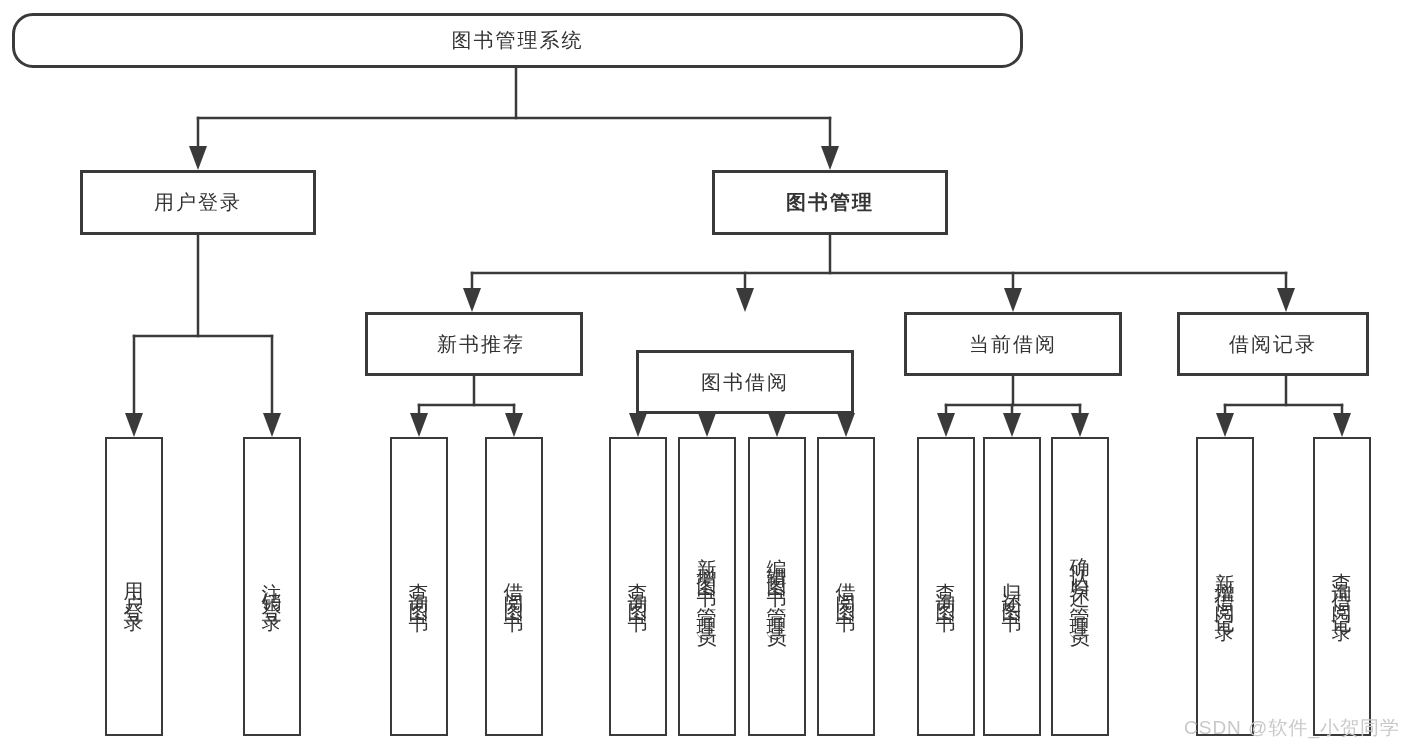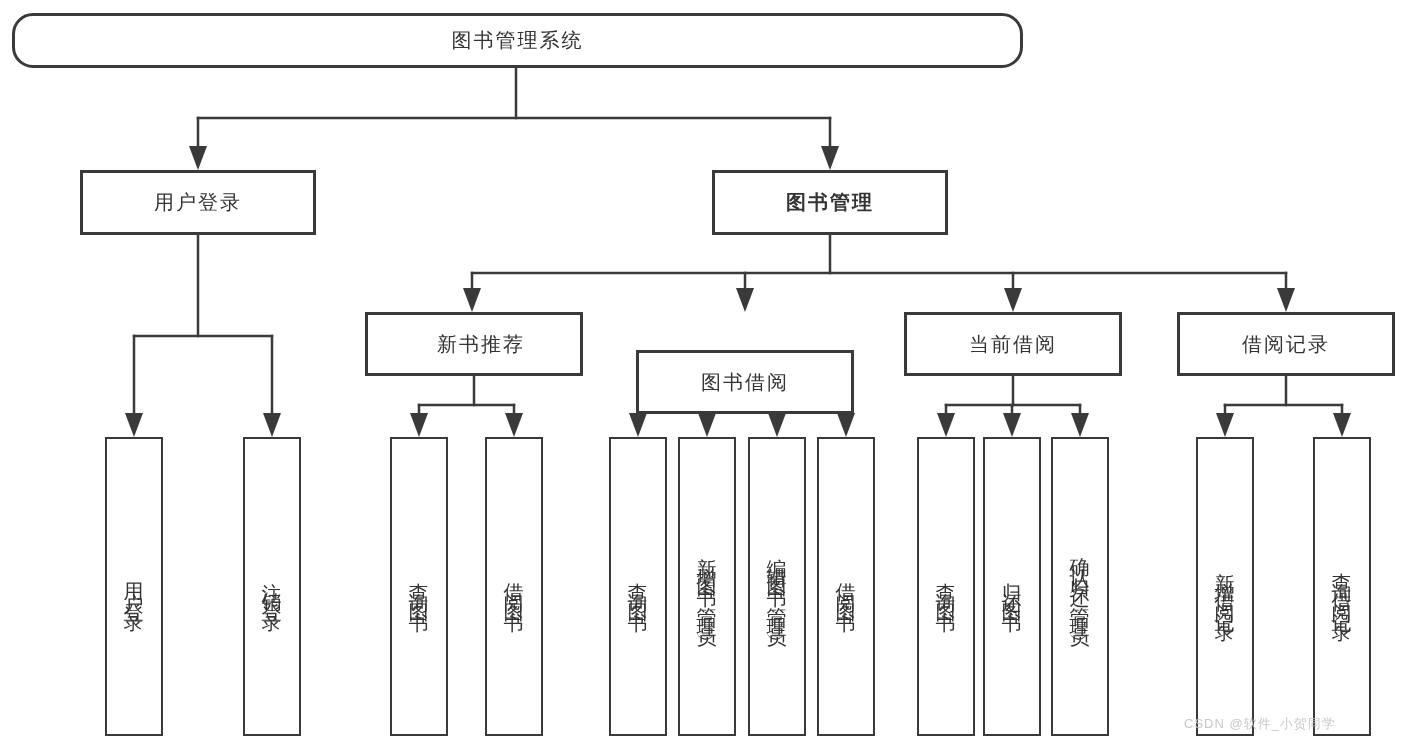--- a/index.html
+++ b/index.html
@@ -11,21 +11,21 @@
     border:3px solid #3a3a3a;display:flex;align-items:center;justify-content:center;
     color:#333333;
   }
   .box.h span{font-size:20px;letter-spacing:2px;white-space:nowrap;}
   .box.leaf{border-width:2.5px;}
   .box.leaf span{
     writing-mode:vertical-rl;text-orientation:mixed;
     font-size:20px;letter-spacing:10px;line-height:1;white-space:nowrap;
   }
   .watermark{
-    position:absolute;left:1184px;top:715px;font-size:13px;letter-spacing:1px;
+    position:absolute;left:1184px;top:715px;font-size:19px;letter-spacing:1px;
     color:#c8c8c8;white-space:nowrap;z-index:9;
   }
 </style>
 </head>
 <body>
 
 <div class="stage">
 
   <svg class="connectors" width="1405" height="747" viewBox="0 0 1405 747">
     <g stroke="#3a3a3a" stroke-width="2.5" fill="none" stroke-linecap="square">
@@ -109,21 +109,21 @@
 
   <div class="box h" style="left:365px;top:312px;width:218px;height:64px;padding-left:14px;">
     <span>新书推荐</span>
   </div>
   <div class="box h" style="left:636px;top:312px;width:218px;height:64px;margin-top:38px;">
     <span>图书借阅</span>
   </div>
   <div class="box h" style="left:904px;top:312px;width:218px;height:64px;">
     <span>当前借阅</span>
   </div>
-  <div class="box h" style="left:1177px;top:312px;width:218px;height:64px;align-items:center;">
+  <div class="box h" style="left:1177px;top:312px;width:192px;height:64px;align-items:center;">
     <span>借阅记录</span>
   </div>
 
   <div class="box leaf" style="left:105px;top:437px;width:58px;height:299px;">
     <span>用户登录</span>
   </div>
   <div class="box leaf" style="left:243px;top:437px;width:58px;height:299px;">
     <span>注销登录</span>
   </div>
   <div class="box leaf" style="left:390px;top:437px;width:58px;height:299px;">

